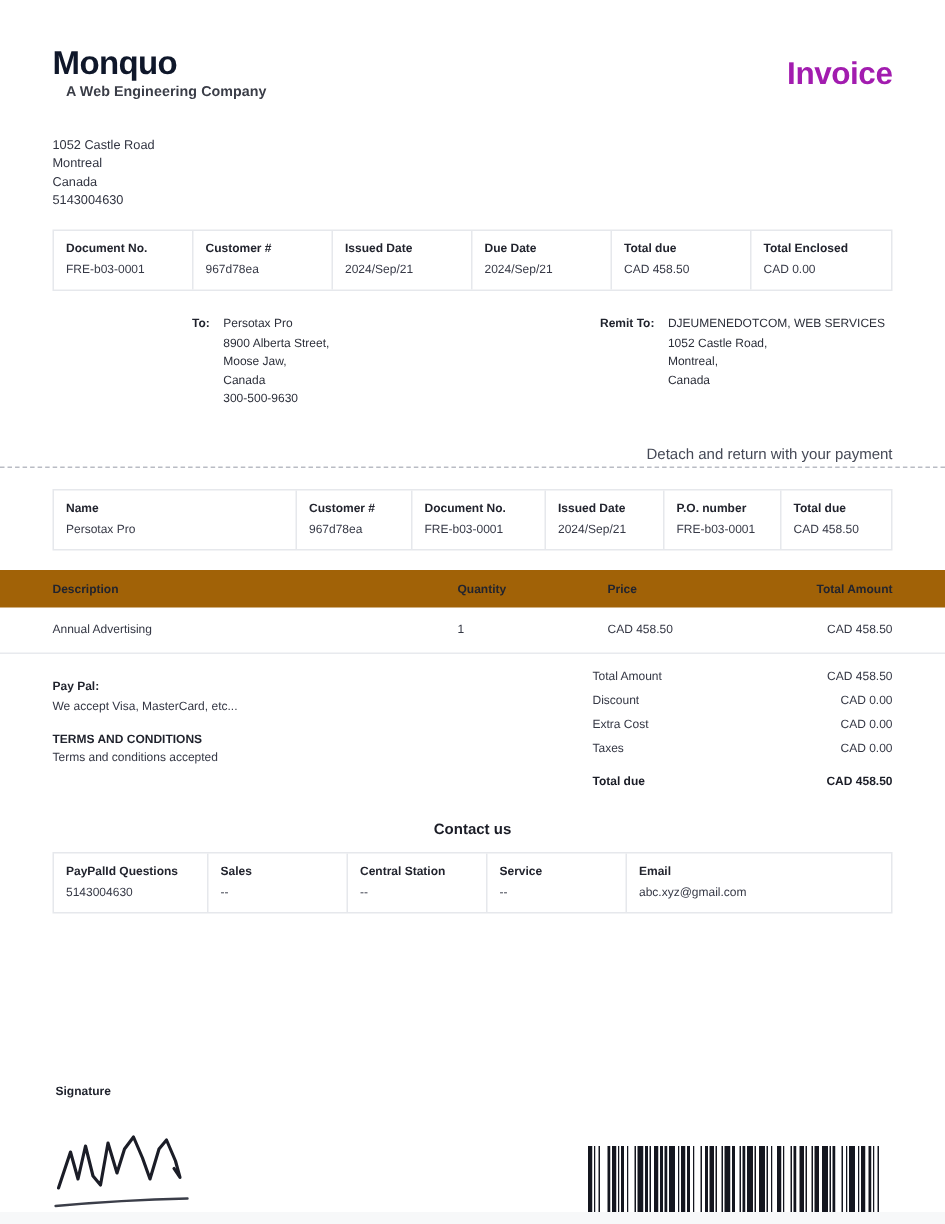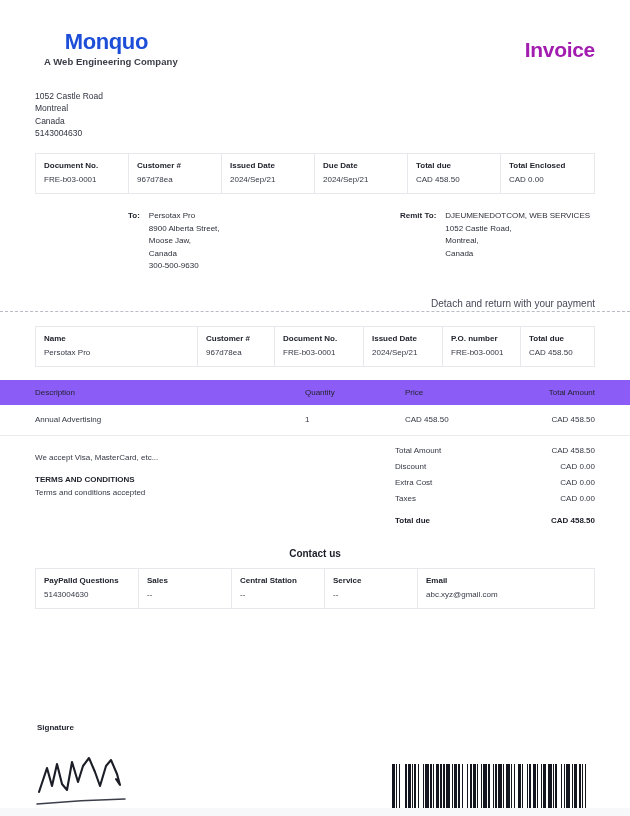--- a/index.html
+++ b/index.html
@@ -39,22 +39,21 @@
     width: 560px;
     display: flex;
     justify-content: space-between;
     align-items: flex-start;
   }
   .brand-name {
     font-size: 22px;
     font-weight: bold;
     letter-spacing: -0.4px;
     line-height: 1.05;
-    color: #1d4ed8;
-    text-align: center;
+    color: #0f172a;
   }
   .brand-tag {
     font-size: 9.5px;
     font-weight: bold;
     color: #3a3d47;
     margin-top: 3px;
     margin-left: 9px;
     letter-spacing: 0.05px;
   }
   .doc-type {
@@ -144,24 +143,24 @@
   }
 
   
   .items {
     position: absolute;
     left: 0; top: 380px;
     width: 630px;
   }
   .items-head {
     display: flex;
-    background: #8b5cf6;
+    background: #a16207;
     padding: 8px 35px 8px 35px;
     font-size: 8px;
-    font-weight: normal;
+    font-weight: bold;
     color: #22242e;
   }
   .items-row {
     display: flex;
     padding: 10px 35px 11px 35px;
     font-size: 8px;
     color: #343744;
     border-bottom: 1px solid #e8eaee;
   }
   .c-desc { width: 270px; }
@@ -350,20 +349,21 @@
         <div class="items-row">
           <div class="c-desc">Annual Advertising</div>
           <div class="c-qty">1</div>
           <div class="c-price">CAD 458.50</div>
           <div class="c-total">CAD 458.50</div>
         </div>
       </div>
   </div>
 
   <div class="pay-block">
+    <div class="strong">Pay Pal:</div>
     <div>We accept Visa, MasterCard, etc...</div>
     <div class="gap"></div>
     <div class="strong">TERMS AND CONDITIONS</div>
     <div>Terms and conditions accepted</div>
   </div>
 
   <div class="totals">
     <div id="totals-rows">
         <div class="tot-row">
           <div class="t-lbl">Total Amount</div>

